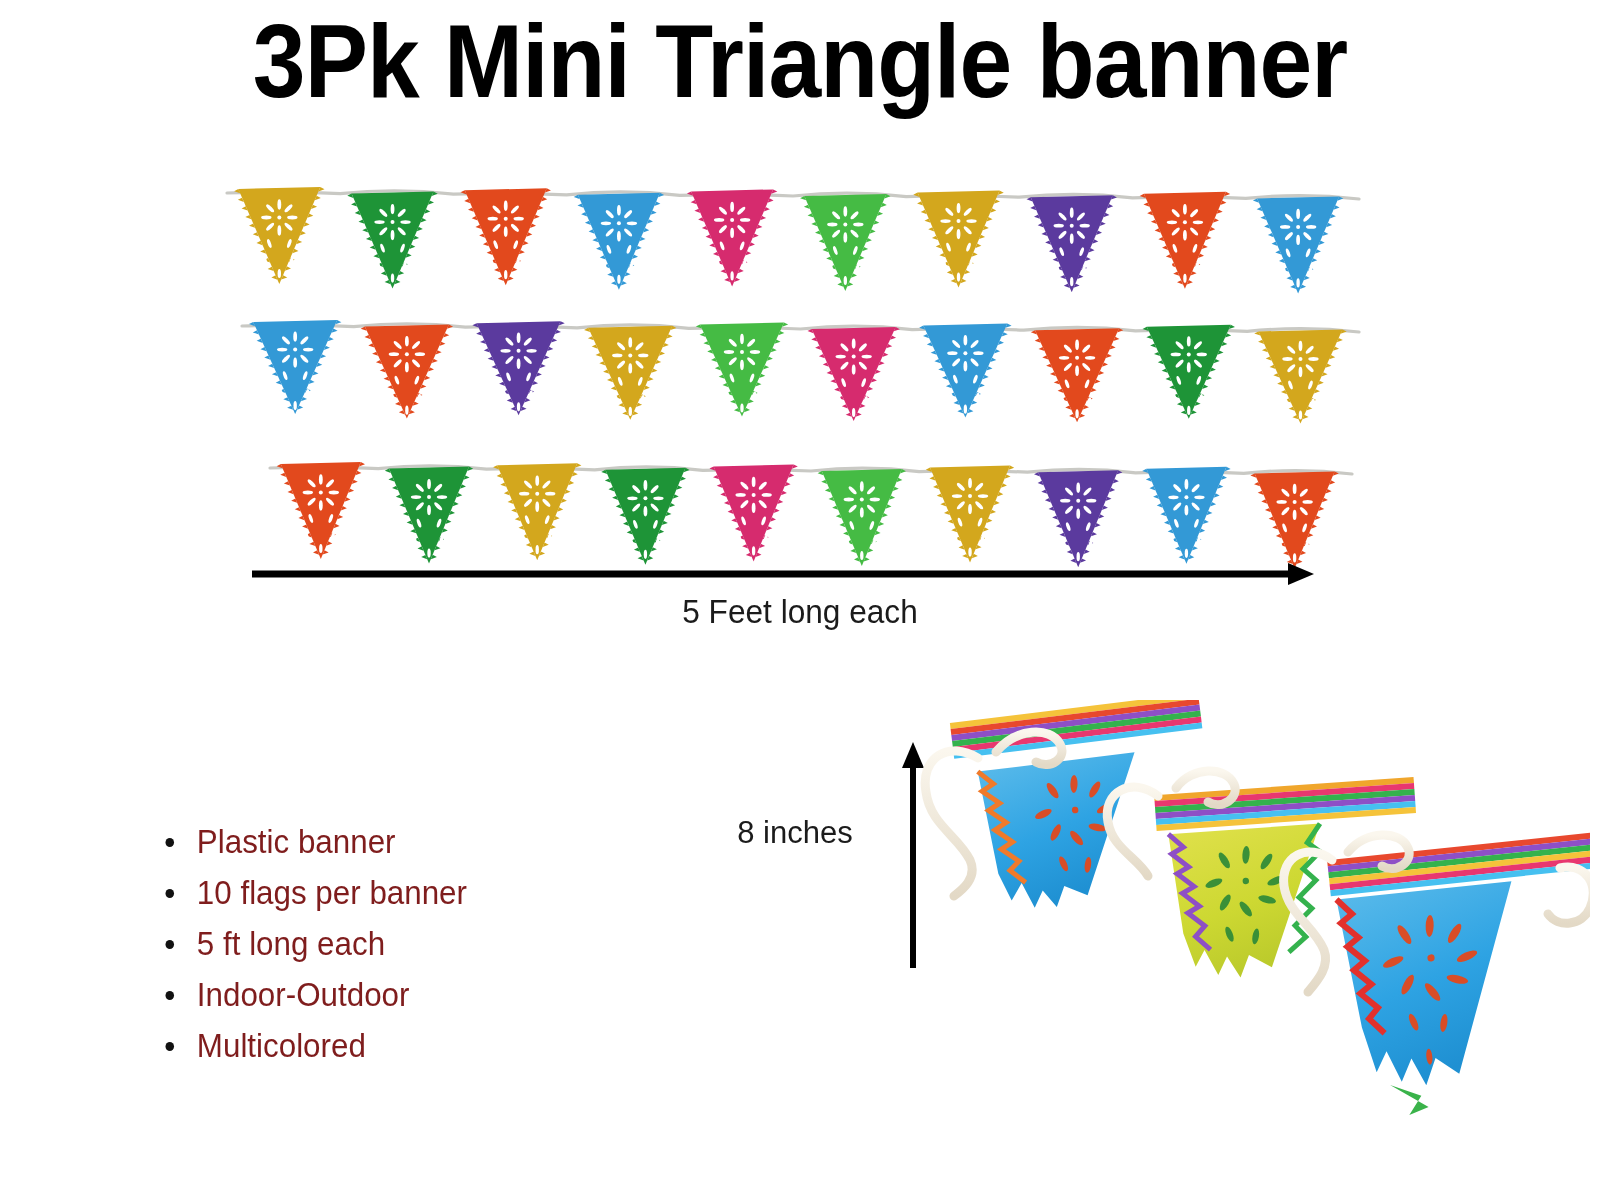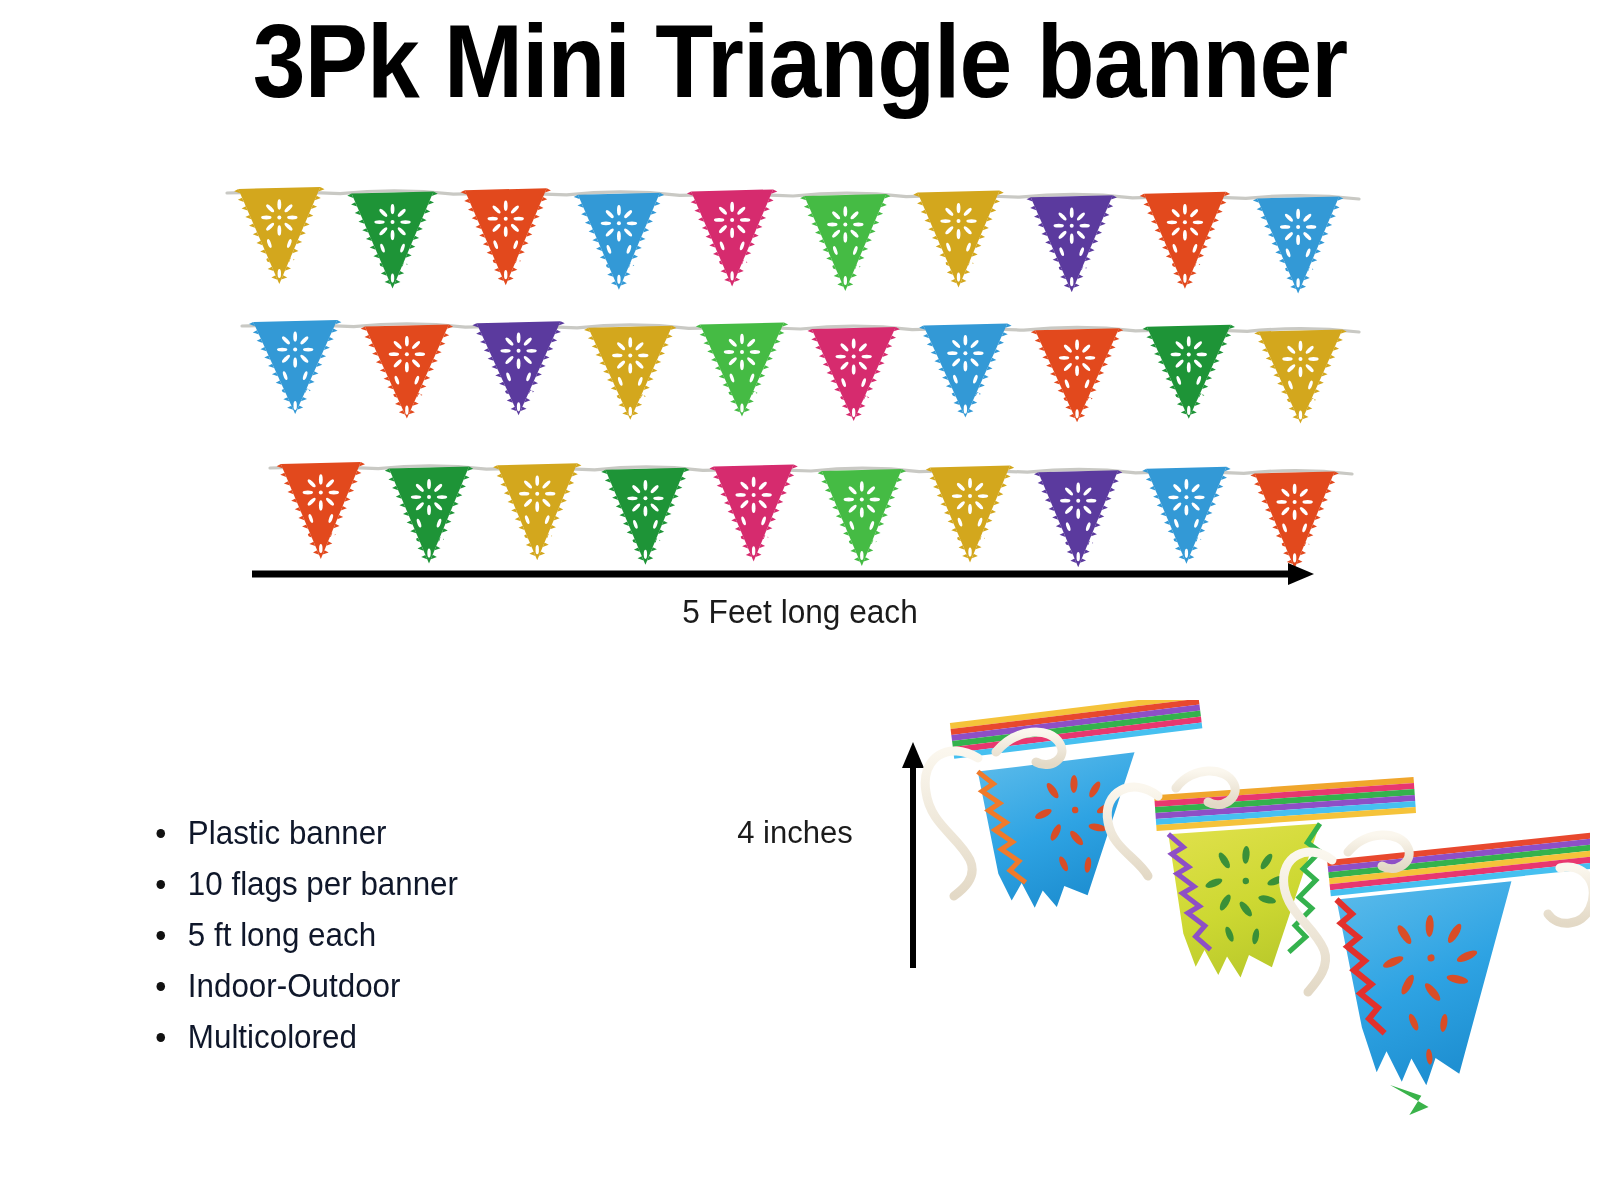--- a/index.html
+++ b/index.html
@@ -39,23 +39,23 @@
   .hmeasure svg{display:block;}
   .hmeasure-label{
     position:absolute;top:592px;left:0;width:1600px;text-align:center;
     font-size:34px;color:#1b1b1b;font-family:"Liberation Sans",sans-serif;
     transform:scaleX(0.93);transform-origin:50% 50%;
   }
 
   
   .bullets{
     position:absolute;left:140px;top:800px;width:560px;
-    font-size:33px;color:#0f172a;
+    font-size:33px;color:#7f1d1d;
     font-family:"Liberation Sans",sans-serif;
-    list-style:none;margin:7px;padding:0;
+    list-style:none;margin:16px;padding:0;
   }
   .bullets li{
     position:relative;
     padding-left:43px;
     line-height:51px;
     white-space:nowrap;
     transform:scaleX(0.95);
     transform-origin:0 50%;
   }
   .bullets li::before{
@@ -1349,21 +1349,21 @@
     <li>Multicolored</li>
   </ul>
 
   <div class="vmeasure">
     <svg viewBox="0 0 34 226" width="34" height="226">
       <line x1="17" y1="226" x2="17" y2="20" stroke="#000" stroke-width="6"></line>
       <polygon points="17,0 6,26 28,26" fill="#000"></polygon>
     </svg>
   </div>
   <div class="vmeasure-label">
-    <div>4 inches</div>
+    <div>8 inches</div>
   </div>
 
   <div class="photo">
     <svg viewBox="0 0 690 430" width="690" height="430">
       <defs>
         <linearGradient id="gBlue" x1="0" y1="0" x2="0.3" y2="1">
           <stop offset="0%" stop-color="#57b9ea"></stop>
           <stop offset="55%" stop-color="#2ea3e3"></stop>
           <stop offset="100%" stop-color="#1f90d2"></stop>
         </linearGradient>

